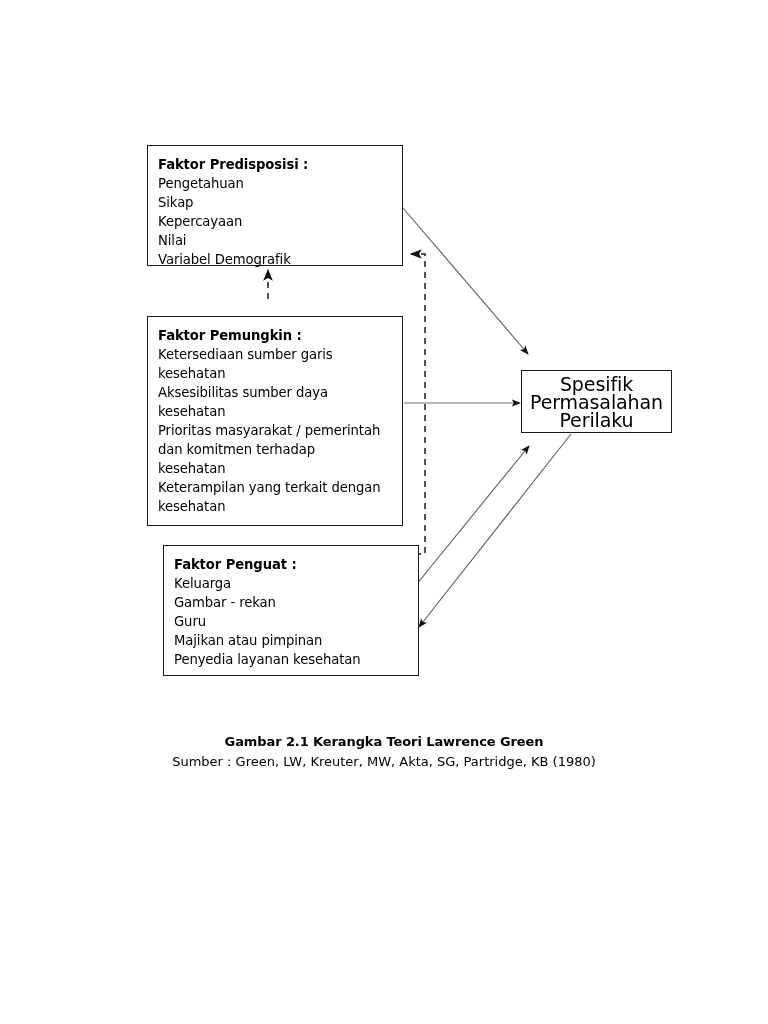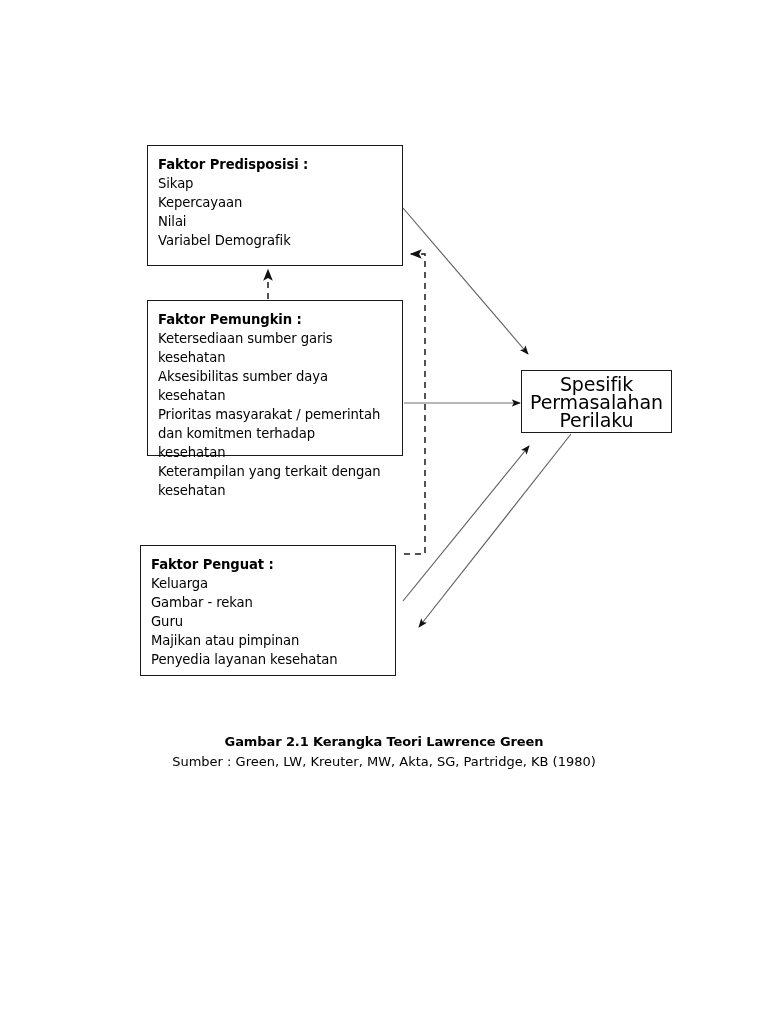--- a/index.html
+++ b/index.html
@@ -51,22 +51,22 @@
     white-space: nowrap;
   }
   .node-line {
     font-size: 13.2px;
     line-height: 19px;
     letter-spacing: -0.1px;
     white-space: nowrap;
   }
 
   #node-predisposisi { left: 147px; top: 145px; width: 256px; height: 121px; }
-  #node-pemungkin    { left: 147px; top: 300px; width: 256px; height: 156px; }
-  #node-penguat      { left: 140px; top: 545px; width: 256px; height: 131px; }
+  #node-pemungkin    { left: 147px; top: 316px; width: 256px; height: 210px; }
+  #node-penguat      { left: 163px; top: 545px; width: 256px; height: 131px; }
 
   #node-spesifik {
     left: 521px; top: 370px; width: 151px; height: 63px;
     display: flex;
     align-items: center;
     justify-content: center;
   }
   #node-spesifik .center-stack {
     text-align: center;
   }
@@ -138,20 +138,21 @@
     <line x1="571" y1="434" x2="419" y2="627" stroke="#606060" stroke-width="1.15" marker-end="url(#ah-solid)"></line>
 
     <line x1="268" y1="299" x2="268" y2="270" stroke="#1a1a1a" stroke-width="1.5" stroke-dasharray="6,5" marker-end="url(#ah-dash)"></line>
 
     <polyline points="404,554 425,554 425,254 411,254" fill="none" stroke="#1a1a1a" stroke-width="1.5" stroke-dasharray="6,5" marker-end="url(#ah-dash)"></polyline>
   </svg>
 
   <div class="node" id="node-predisposisi">
     <div class="node-inner">
       <div class="node-title">Faktor Predisposisi :</div>
+      <div class="node-line">Pengetahuan</div>
       <div class="node-line">Sikap</div>
       <div class="node-line">Kepercayaan</div>
       <div class="node-line">Nilai</div>
       <div class="node-line">Variabel Demografik</div>
     </div>
   </div>
 
   <div class="node" id="node-pemungkin">
     <div class="node-inner">
       <div class="node-title">Faktor Pemungkin :</div>

